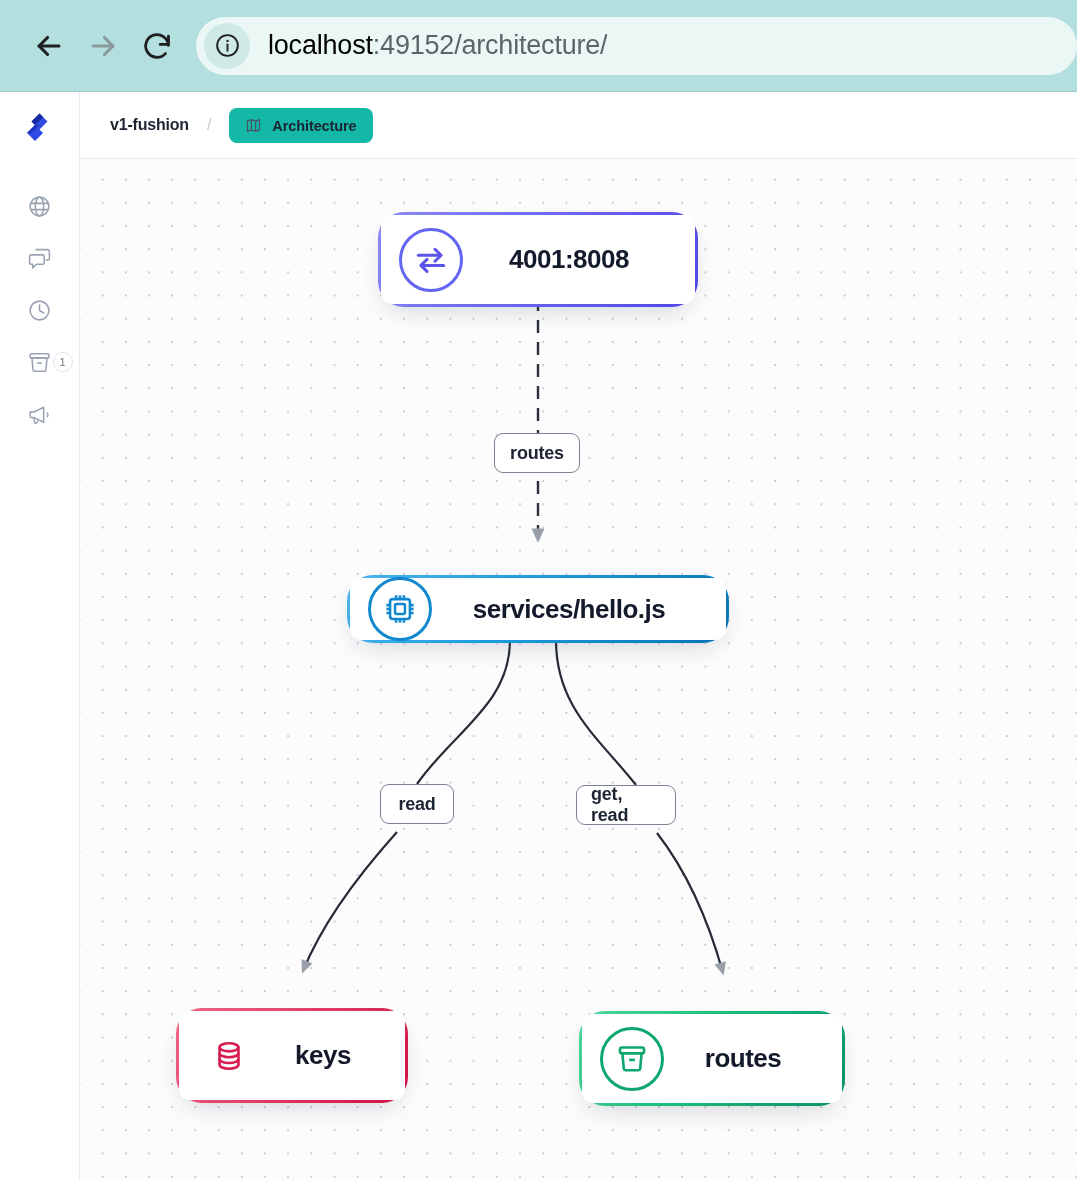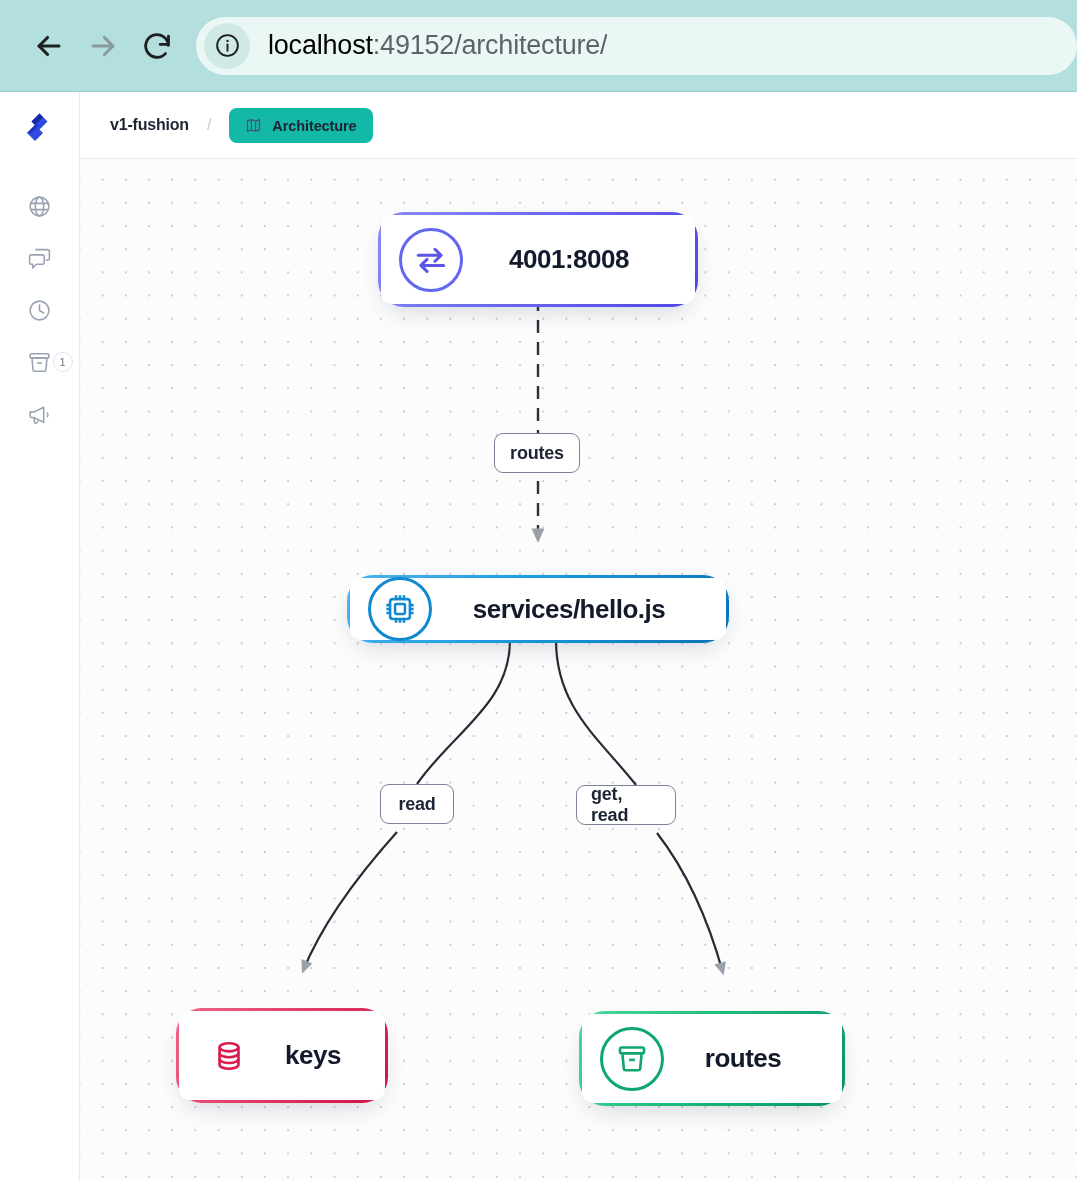--- a/index.html
+++ b/index.html
@@ -182,21 +182,21 @@
 
   #node-service {
     left: 267px; top: 385px;
     width: 382px; height: 68px;
     background: linear-gradient(125deg, #4fb4ef 0%, #1f9fe0 40%, #0673b5 100%);
   }
   #node-service .node-icon { border: 3.4px solid #1289cf; color: #1289cf; }
 
   #node-keys {
     left: 96px; top: 818px;
-    width: 212px; height: 95px;
+    width: 232px; height: 95px;
     background: linear-gradient(125deg, #ef6488 0%, #e3436c 40%, #cf1044 100%);
   }
   #node-keys .node-icon { border: 3.4px solid #d6days; border-color:#d81e51; color: #d81e51; }
 
   #node-images {
     left: 499px; top: 821px;
     width: 266px; height: 95px;
     background: linear-gradient(125deg, #4fd89a 0%, #20bd7e 42%, #069263 100%);
   }
   #node-images .node-icon { border: 3.4px solid #0fa76e; color: #0fa76e; }

